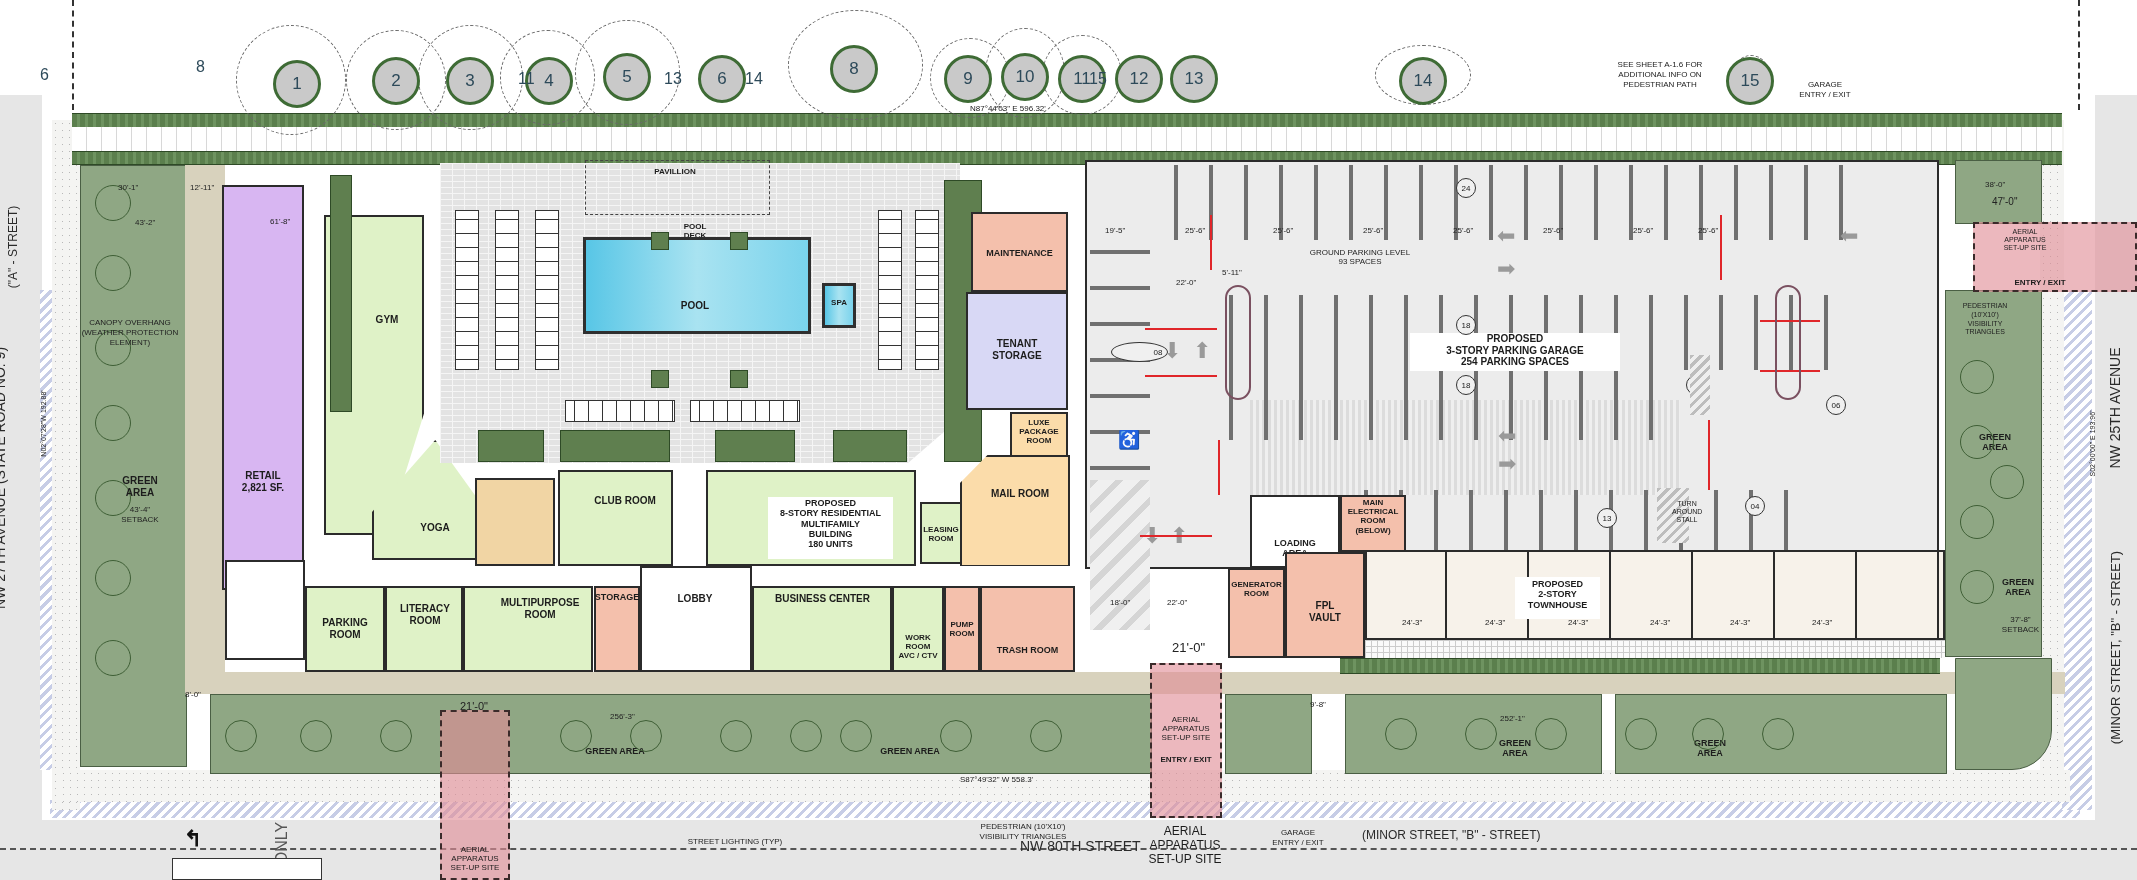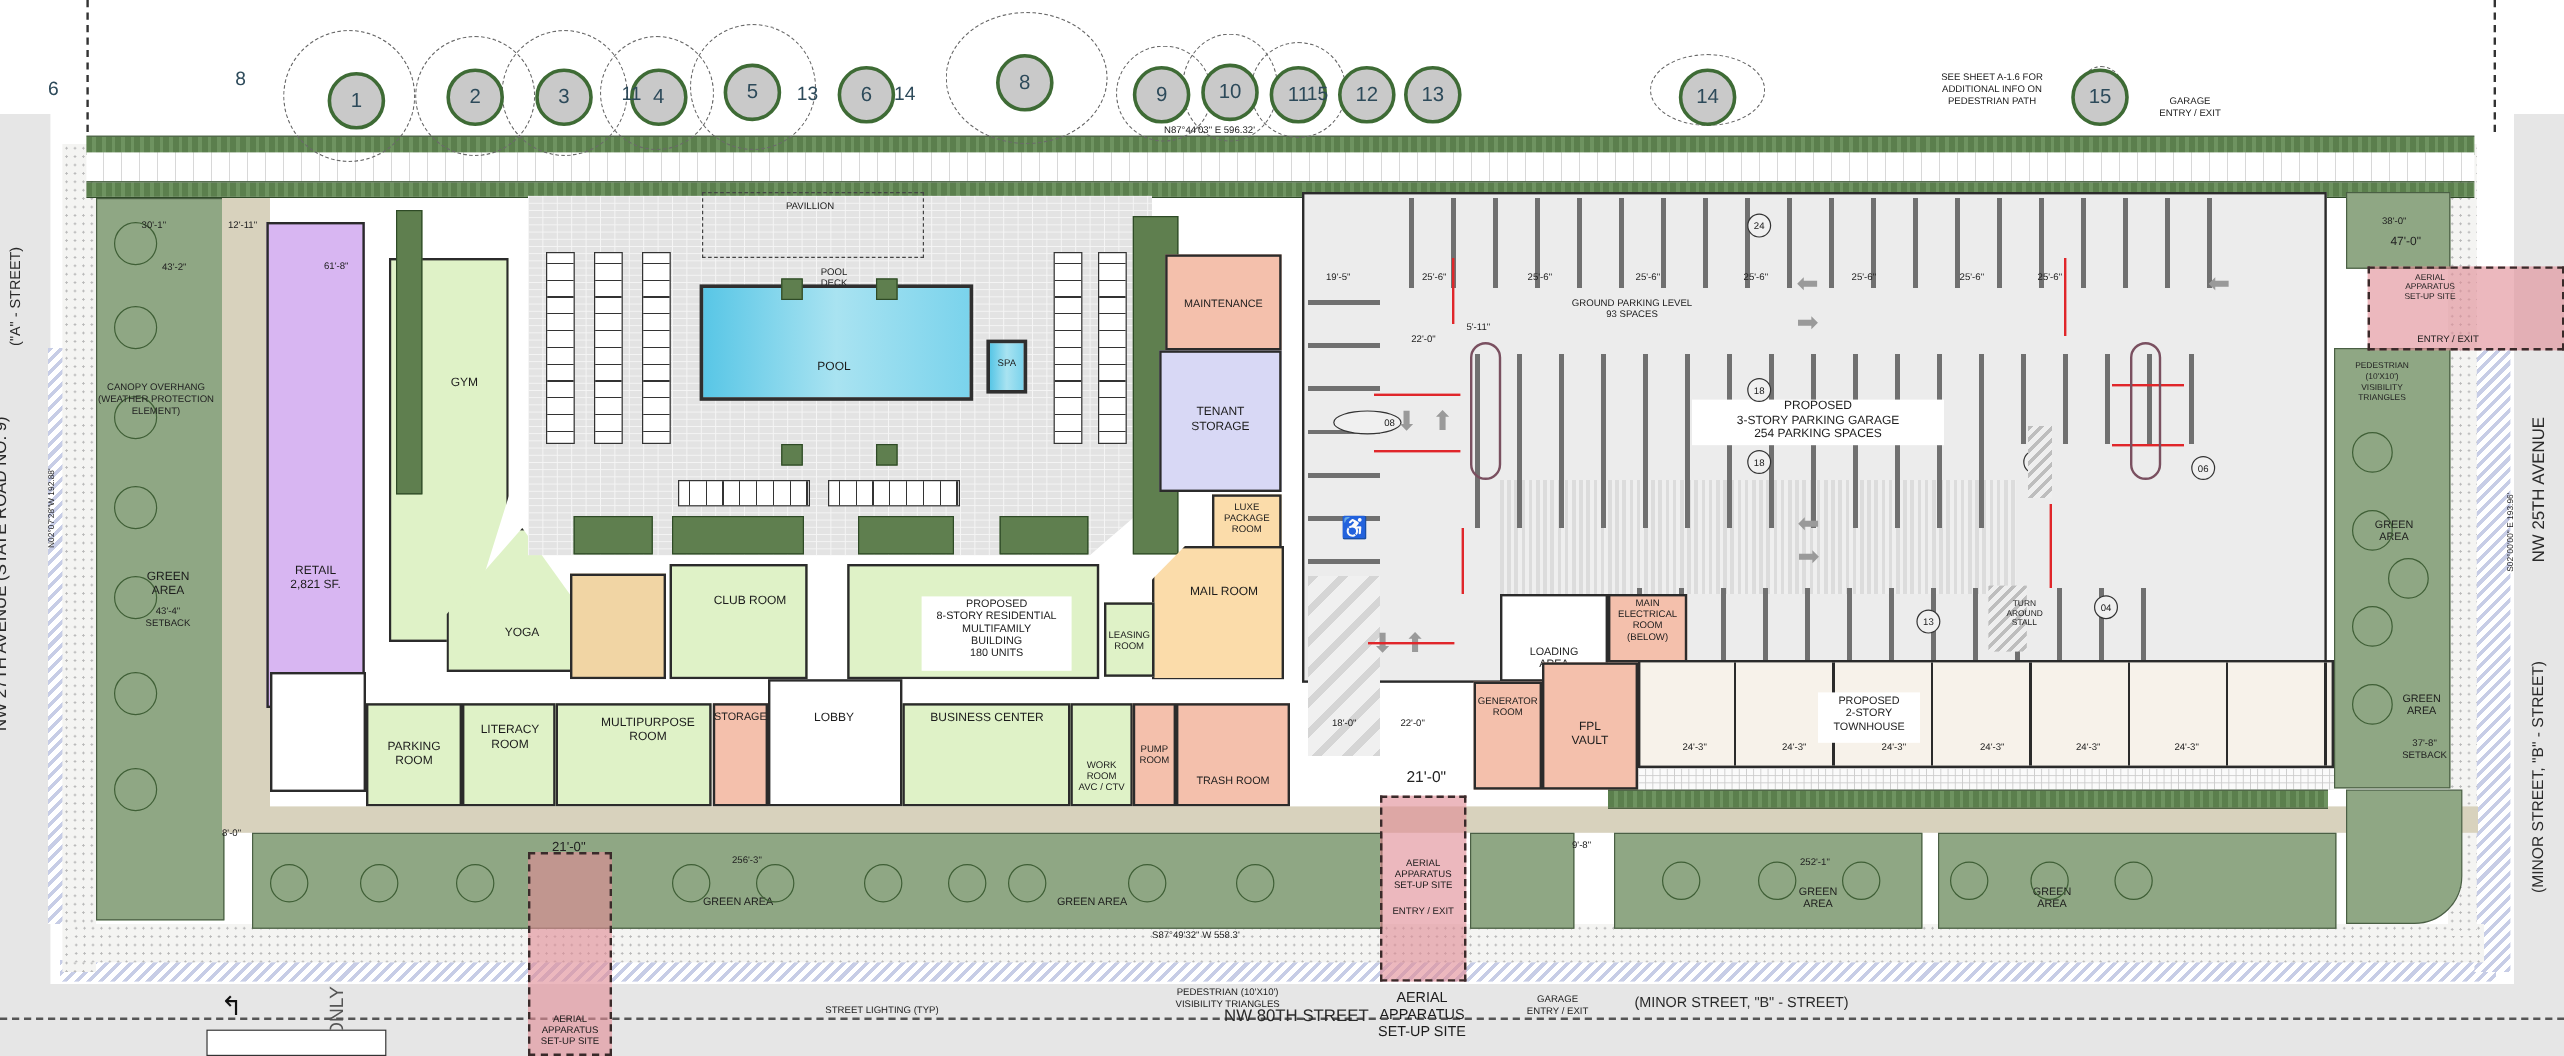--- a/index.html
+++ b/index.html
@@ -1,18 +1,18 @@
 <!DOCTYPE html>
 <html><head>
 <meta charset="utf-8">
 <style>
   html,body{margin:0;padding:0;background:#ffffff;}
   body{width:2137px;height:880px;position:relative;overflow:hidden;font-family:"Liberation Sans",sans-serif;color:#1a1a1a;}
   .abs{position:absolute;box-sizing:border-box;}
-  .lbl{position:absolute;font-family:"Liberation Sans",sans-serif;font-weight:normal;font-size:10px;text-align:center;line-height:1.15;color:#1c1c1c;white-space:pre-line;}
+  .lbl{position:absolute;font-family:"Liberation Sans",sans-serif;font-weight:bold;font-size:10px;text-align:center;line-height:1.15;color:#1c1c1c;white-space:pre-line;}
   .lbl-thin{font-weight:normal;}
   .street{position:absolute;font-family:"Liberation Sans",sans-serif;font-size:15px;color:#2a2a2a;white-space:nowrap;}
   .note{position:absolute;font-family:"Liberation Sans",sans-serif;font-size:8px;color:#222;text-align:center;line-height:1.25;white-space:pre-line;}
   .dim{position:absolute;font-family:"Liberation Sans",sans-serif;font-size:8px;color:#222;white-space:nowrap;}
   .tree{position:absolute;width:48px;height:48px;border-radius:50%;background:#c9c9c9;border:3px solid #3e6b35;box-sizing:border-box;display:flex;align-items:center;justify-content:center;font-size:17px;color:#2d4a5a;}
   .canopy{position:absolute;border-radius:50%;border:1px dashed #6a6a6a;box-sizing:border-box;}
   .hedge{position:absolute;background:repeating-linear-gradient(90deg,#5b7f4d 0 5px,#6e9360 5px 8px);border-top:1px solid #2e4a26;border-bottom:1px solid #2e4a26;}
   .green{position:absolute;background:#8fa784;border:1px solid #4a5f44;}
   .deck{position:absolute;background-color:#e3e3e3;background-image:linear-gradient(#f5f5f5 1px,transparent 1px),linear-gradient(90deg,#f5f5f5 1px,transparent 1px);background-size:12px 6px;}
   .paving{position:absolute;background:#d8d2bd;}
@@ -289,21 +289,21 @@
 <div class="whitebox" style="left:1410px;top:333px;width:210px;height:38px;"></div>
 <span class="lbl" style="left:1410px;top:333px;width:210px;font-size:10px;">PROPOSED
 3-STORY PARKING GARAGE
 254 PARKING SPACES</span>
 
 <span class="circnum" style="left:1456px;top:178px;">24</span>
 <span class="circnum" style="left:1456px;top:315px;">18</span>
 <span class="circnum" style="left:1456px;top:375px;">18</span>
 <span class="circnum" style="left:1111px;top:342px;padding-left:37px;">08</span>
 <span class="circnum" style="left:1686px;top:375px;">02</span>
-<span class="circnum" style="left:1826px;top:380px;">06</span>
+<span class="circnum" style="left:1826px;top:395px;">06</span>
 <span class="circnum" style="left:1597px;top:508px;">13</span>
 <span class="circnum" style="left:1745px;top:496px;">04</span>
 
 <div class="abs" style="left:1657px;top:488px;width:32px;height:55px;background:repeating-linear-gradient(135deg,#bdbdbd 0 3px,#eee 3px 7px);"></div>
 <span class="lbl lbl-thin" style="left:1672px;top:500px;width:30px;font-size:7px;">TURN
 AROUND
 STALL</span>
 <div class="abs" style="left:1690px;top:355px;width:20px;height:60px;background:repeating-linear-gradient(135deg,#bdbdbd 0 3px,#eee 3px 7px);"></div>
 
 <span class="arrow" style="left:1497px;top:225px;">⬅</span>

